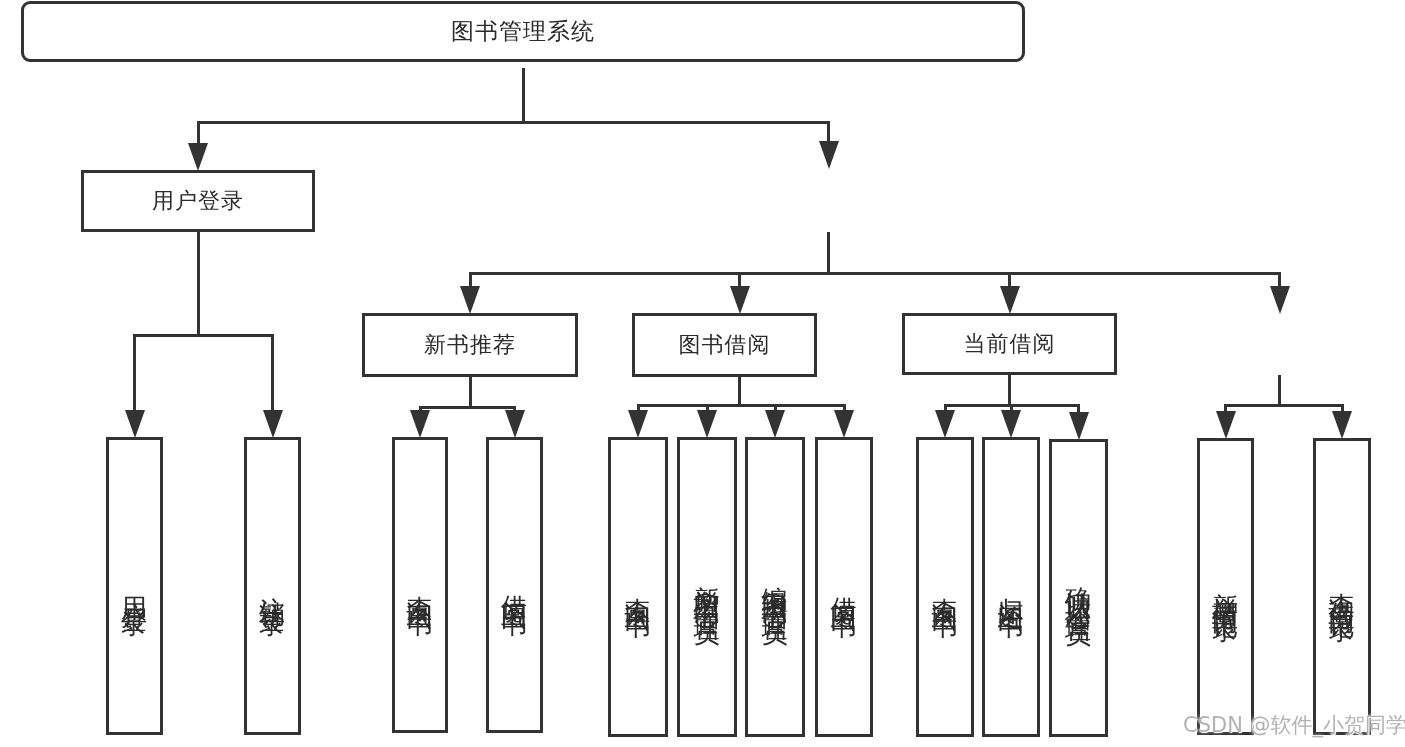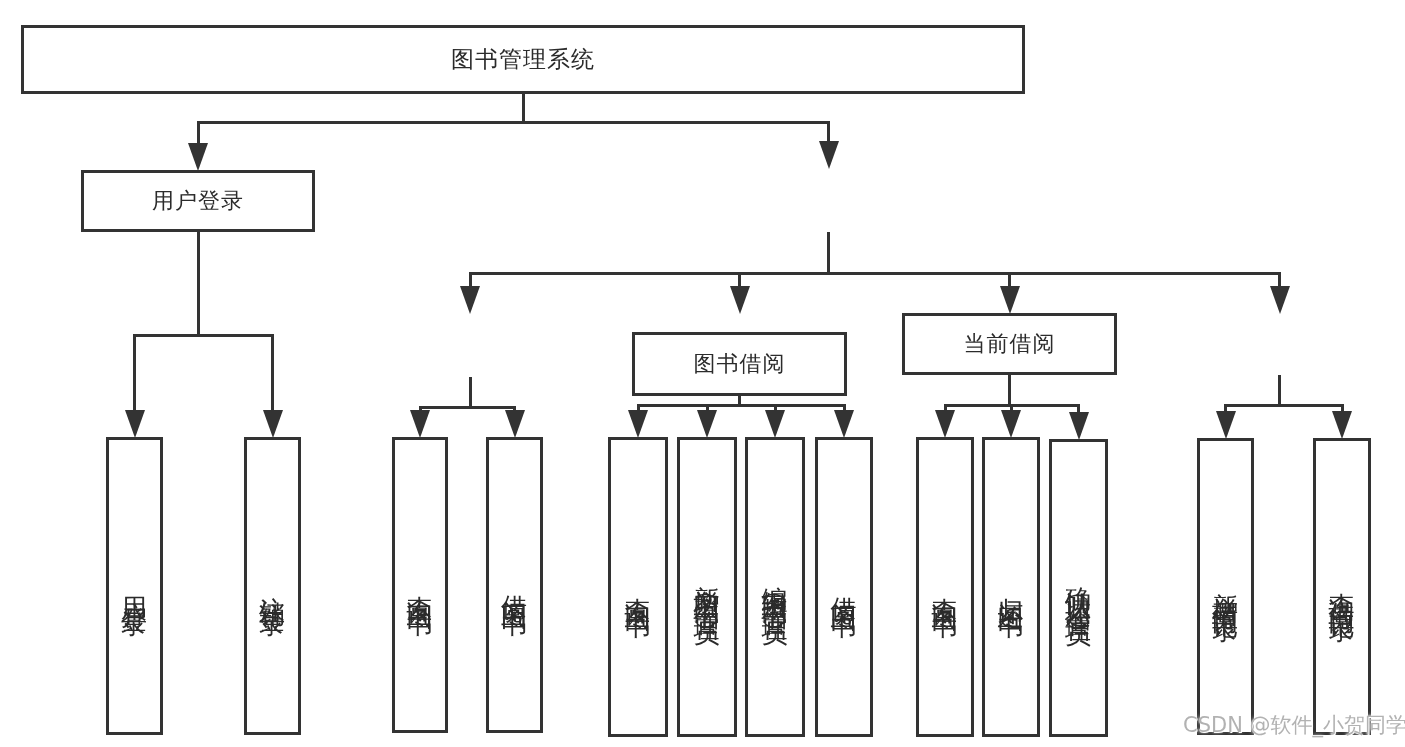--- a/index.html
+++ b/index.html
@@ -92,27 +92,30 @@
       <div class="line" style="left: 1077px; top: 405px; width: 3px; height: 12px;"></div>
       <div class="arrow" style="left: 1068.5px; top: 412px;"></div>
       <div class="line" style="left: 1278px; top: 375px; width: 3px; height: 31.5px;"></div>
       <div class="line" style="left: 1224px; top: 403.5px; width: 119.5px; height: 3px;"></div>
       <div class="line" style="left: 1224px; top: 405px; width: 3px; height: 11px;"></div>
       <div class="arrow" style="left: 1215.5px; top: 411px;"></div>
       <div class="line" style="left: 1340.5px; top: 405px; width: 3px; height: 11px;"></div>
       <div class="arrow" style="left: 1332px; top: 411px;"></div>
     </div>
   <div class="layer" id="node-layer">
-      <div class="box h root" style="left: 21px; top: 25px; width: 1004px; height: 69px;">
+      <div class="box h root" style="left: 21px; top: 1px; width: 1004px; height: 61px; border-radius: 9px;">
         <span>图书管理系统</span>
       </div>
       <div class="box h" style="left: 81px; top: 170px; width: 234px; height: 62px;">
         <span>用户登录</span>
       </div>
-      <div class="box h" style="left: 632px; top: 332px; width: 215px; height: 64px; font-family: Liberation Mono, monospace;">
+      <div class="box h" style="left: 362px; top: 313px; width: 216px; height: 64px;">
+        <span>新书推荐</span>
+      </div>
+      <div class="box h" style="left: 632px; top: 313px; width: 185px; height: 64px; font-family: Liberation Mono, monospace;">
         <span>图书借阅</span>
       </div>
       <div class="box h" style="left: 902px; top: 313px; width: 215px; height: 62px;">
         <span>当前借阅</span>
       </div>
       <div class="box v" style="left: 106px; top: 437px; width: 57px; height: 298px;">
         <span>用户登录</span>
       </div>
       <div class="box v" style="left: 244px; top: 437px; width: 57px; height: 298px;">
         <span>注销登录</span>

